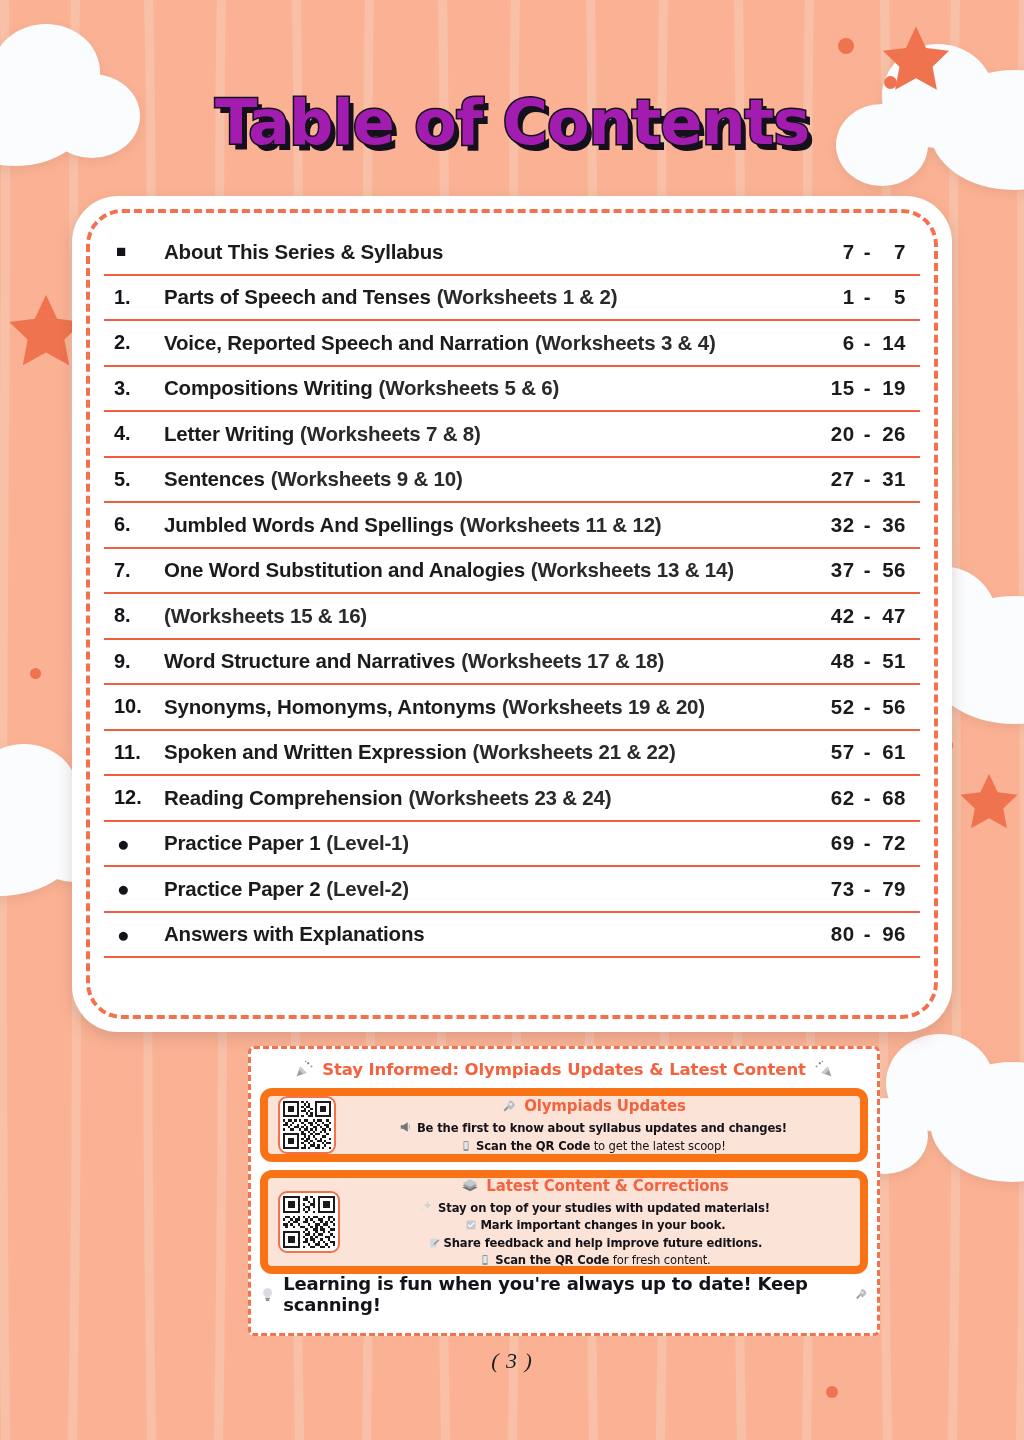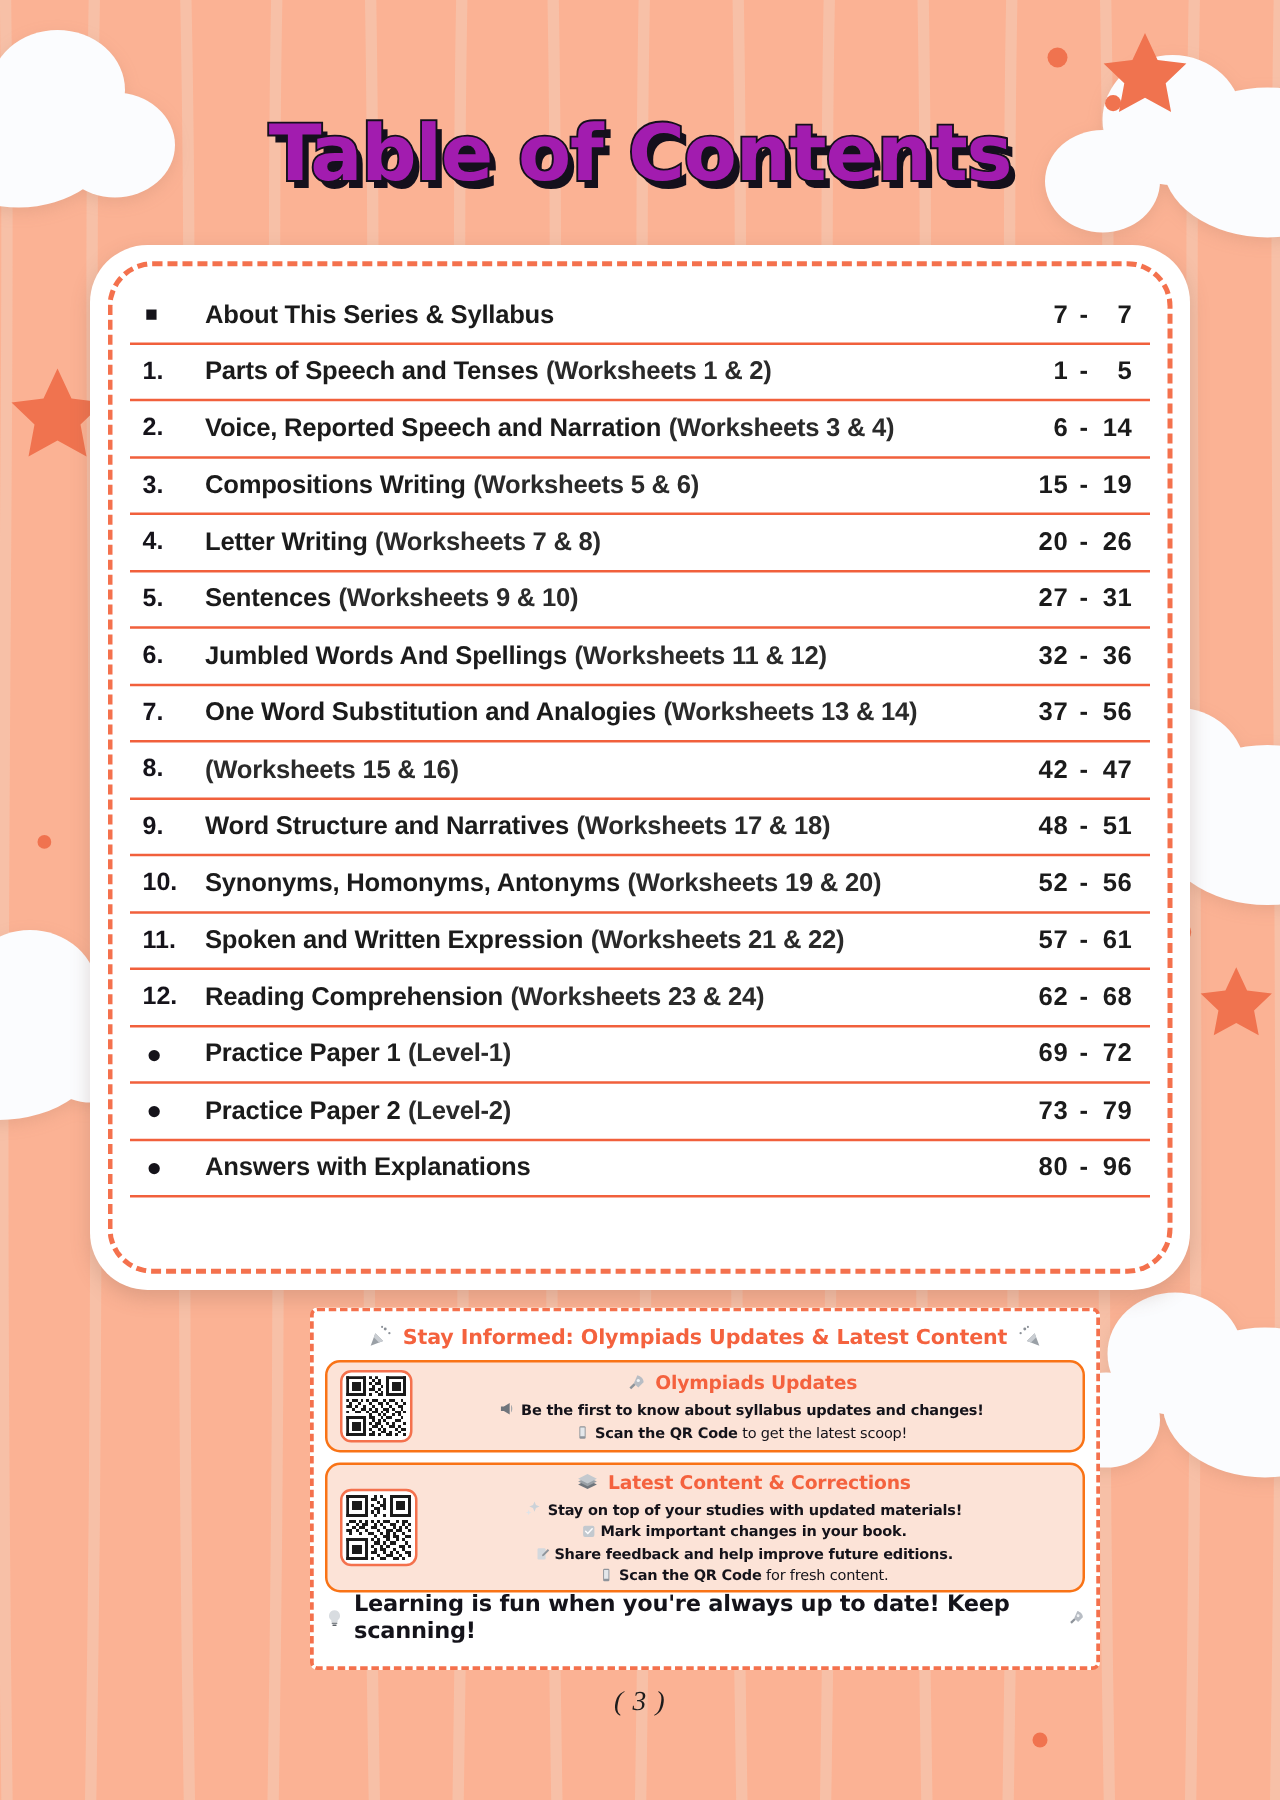--- a/index.html
+++ b/index.html
@@ -183,21 +183,21 @@
     font-family: "DejaVu Sans", sans-serif;
     font-weight: 700;
     font-size: 16.5px;
     letter-spacing: -.1px;
     height: 26px;
   }
 
   .promo-card {
     margin-top: 6px;
     background: #fce3d7;
-    border: 2px solid #f97316;
+    border: 8px solid #f97316;
     border-radius: 12px;
     display: flex;
     align-items: center;
     padding: 24px 10px;
     gap: 0;
   }
   .promo-card.c1 { height: 74px; }
   .promo-card.c2 { height: 104px; margin-top: 8px; }
 
   .qr-box {

